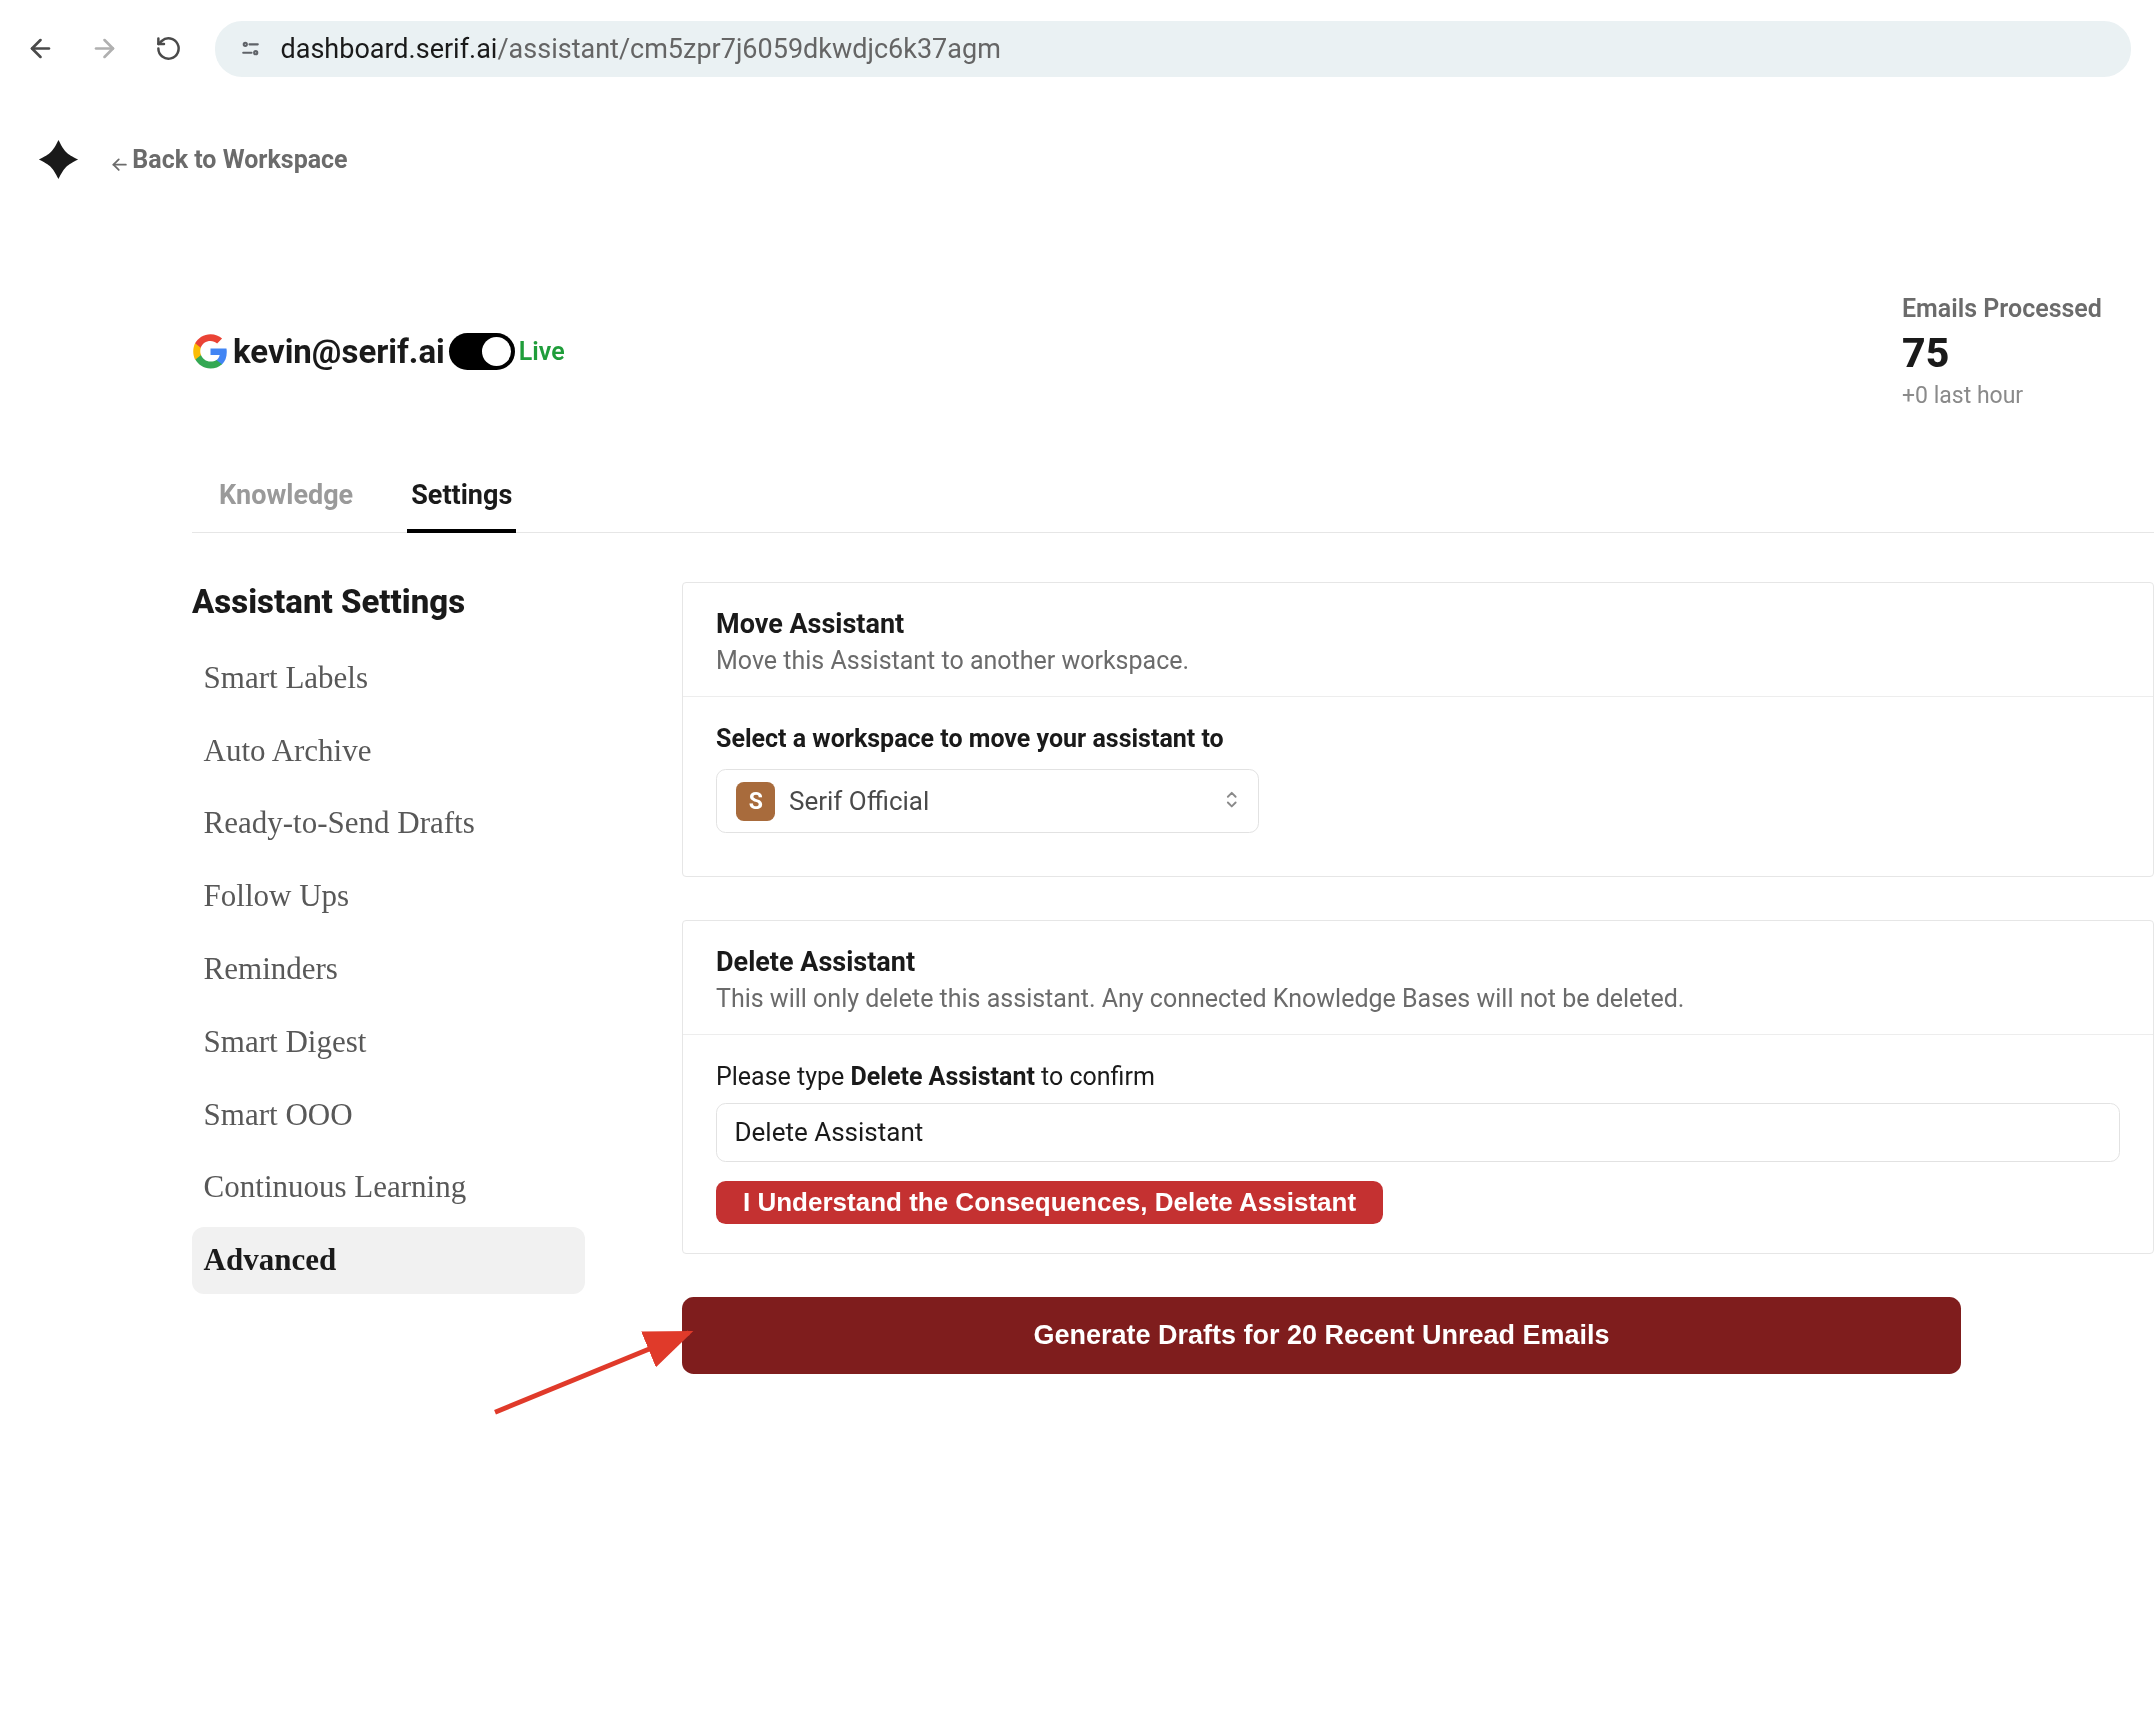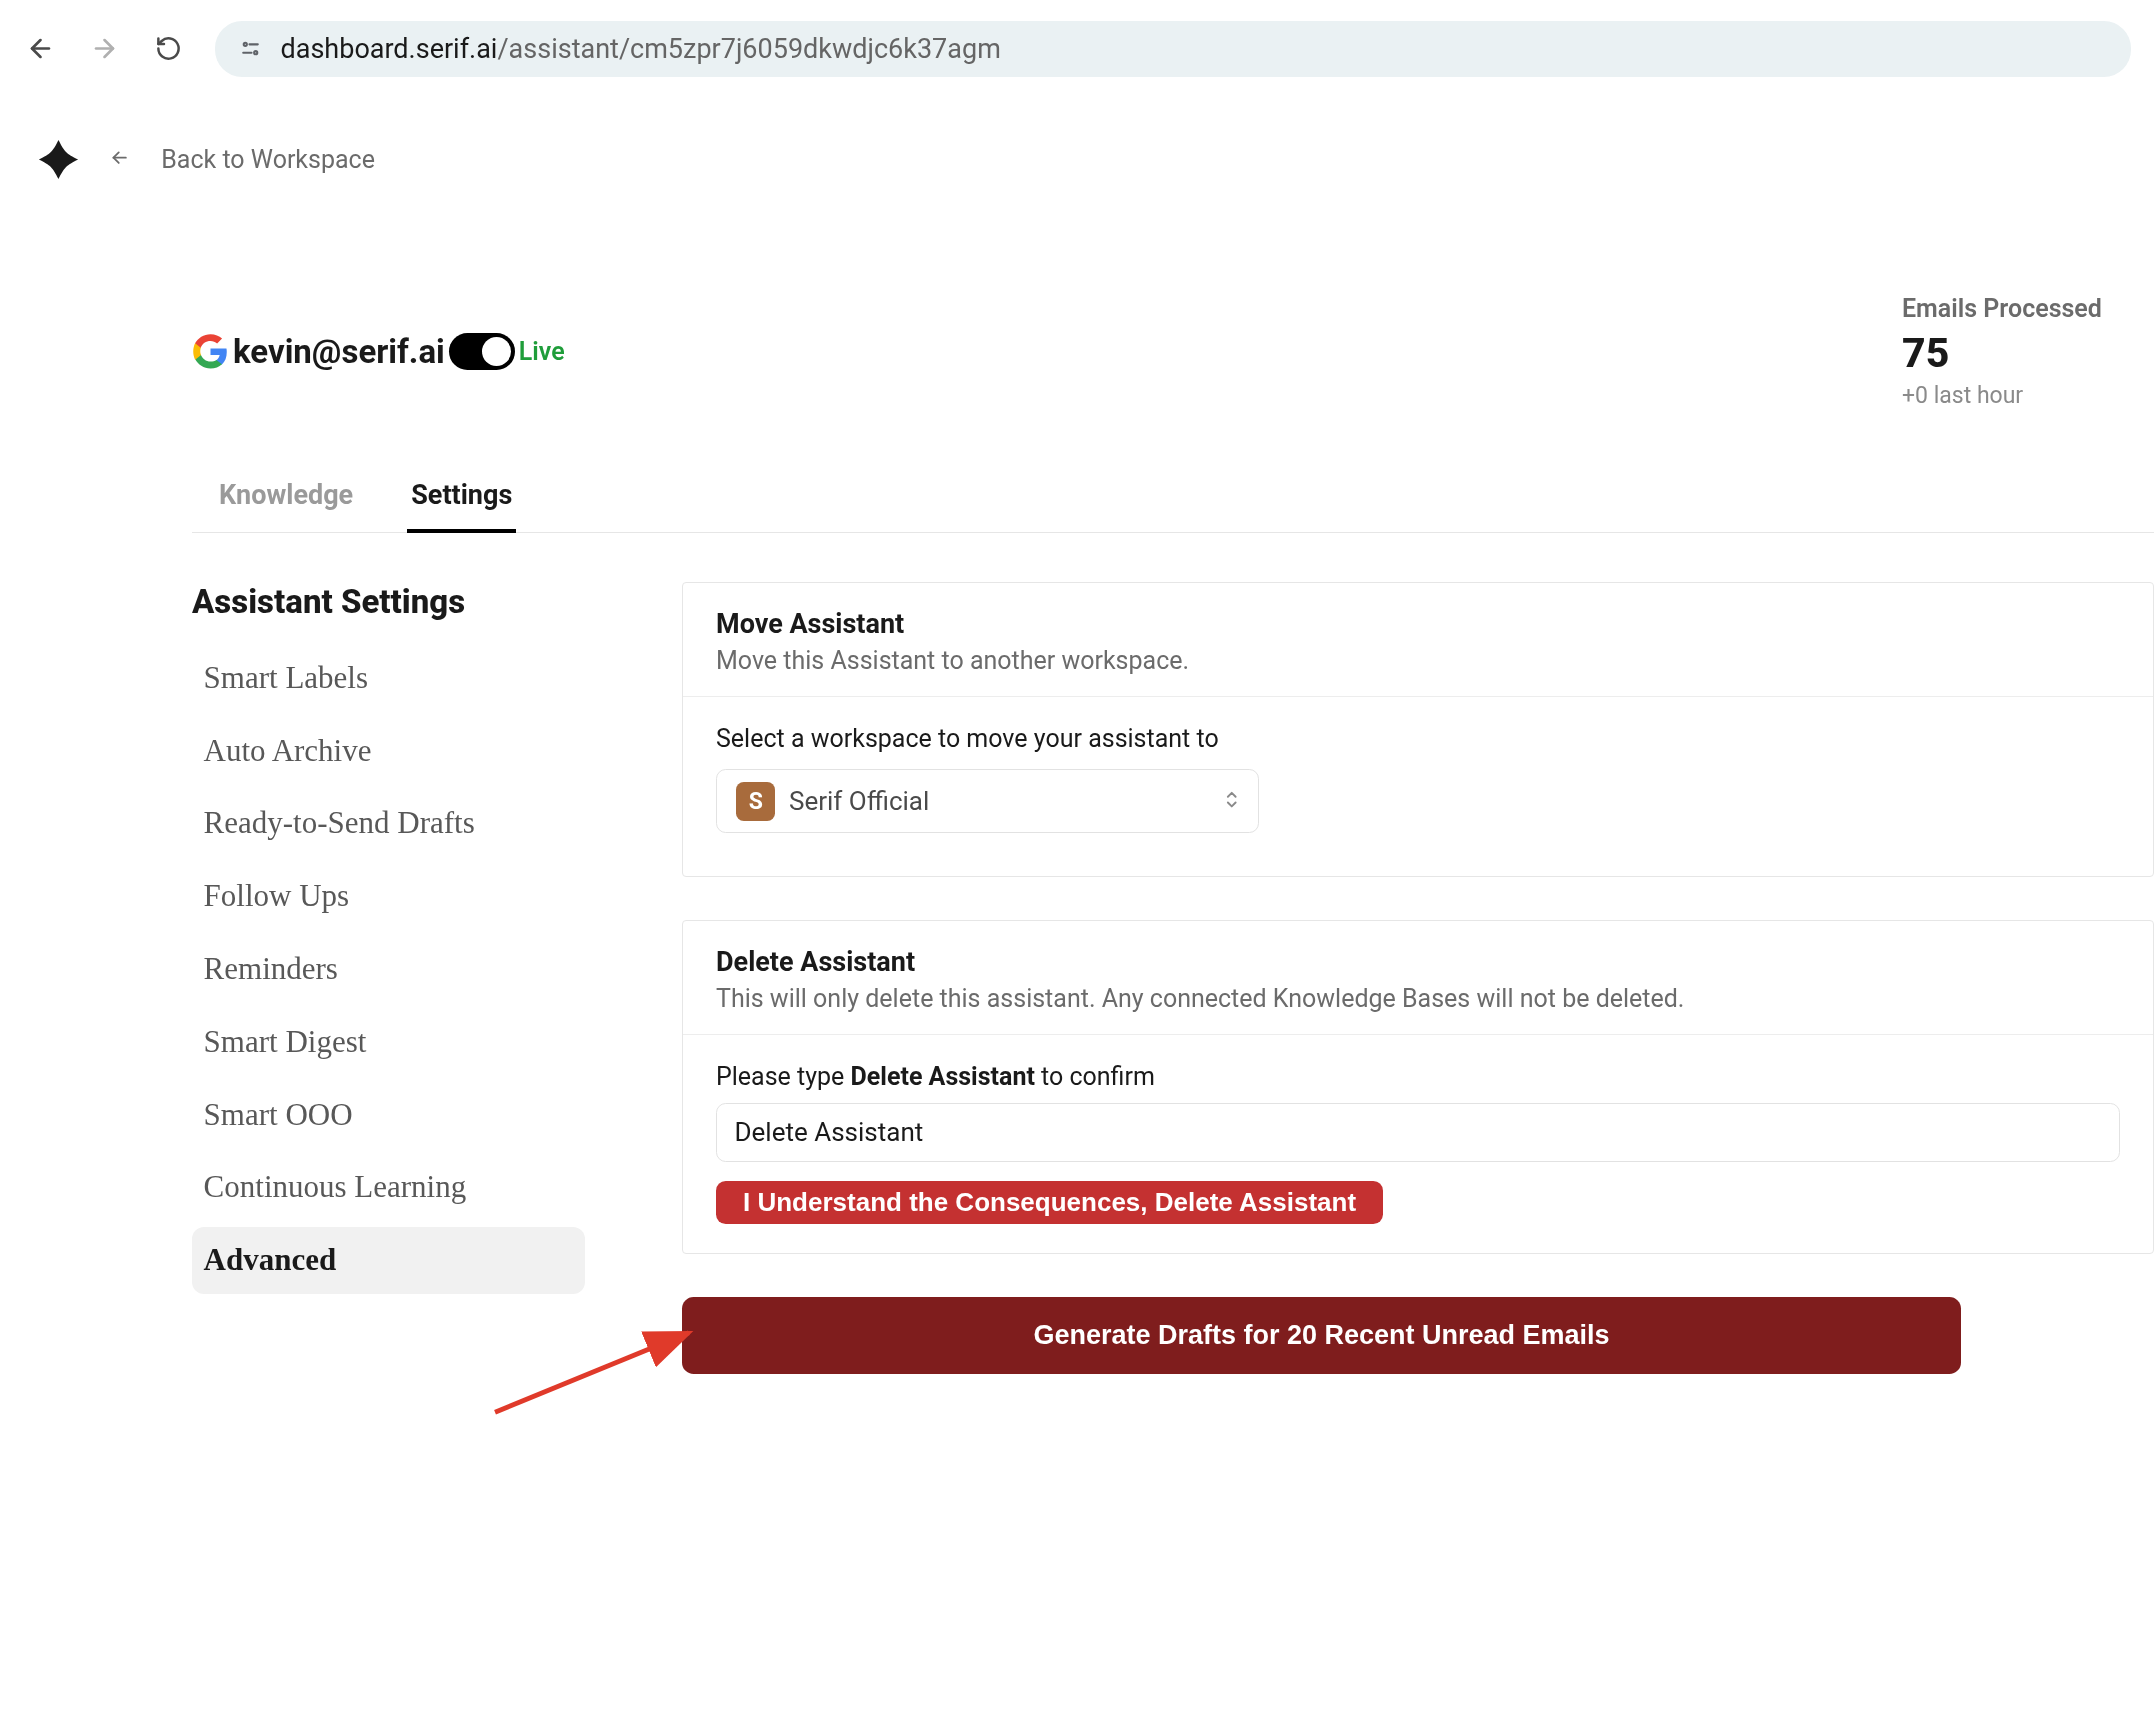--- a/index.html
+++ b/index.html
@@ -54,24 +54,24 @@
     display: flex;
     align-items: center;
     gap: 27px;
     padding: 39px 31px 3.9px 35px;
   }
   .logo-icon {
     width: 47px; height: 47px;
     color: #1a1a1a;
   }
   .back-link {
-    display: flex; align-items: flex-start; gap: 31px;
+    display: flex; align-items: flex-end; gap: 2px;
     color: #6b6b6b;
     font-size: 25px;
-    font-weight: 400;
+    font-weight: 700;
     cursor: pointer;
   }
   .back-arrow-icon { width: 21.3px; height: 21.3px; color: #6b6b6b; }
 
   
   .main {
     padding: 107px 0 0 192px;
     display: flex;
     flex-direction: column;
   }
@@ -220,21 +220,21 @@
   .card-desc {
     font-size: 25px;
     color: #6b6b6b;
     margin-top: 5.8px;
   }
   .card-body {
     padding: 27px 33px 43px 33px;
   }
   .select-label {
     font-size: 25px;
-    font-weight: 400;
+    font-weight: 700;
     margin-bottom: 15.5px;
   }
   .select-control {
     display: inline-flex;
     align-items: center;
     gap: 13.6px;
     border: 1px solid #e2e2e2;
     border-radius: 9.7px;
     padding: 11.6px 19.4px;
     min-width: 543px;

